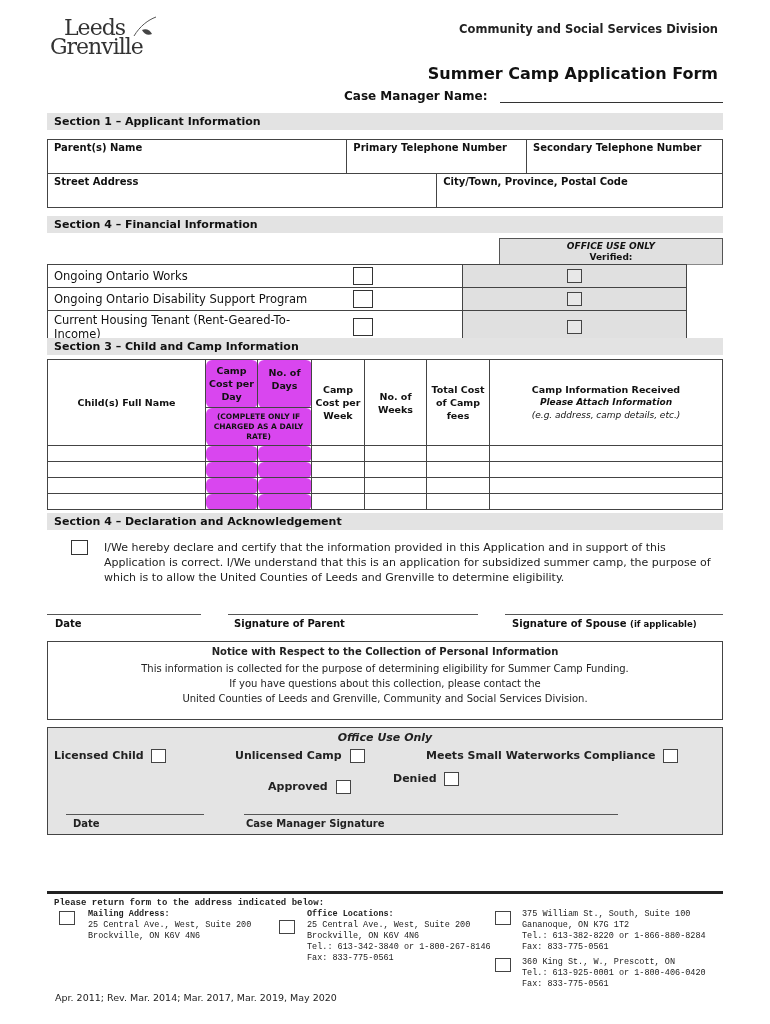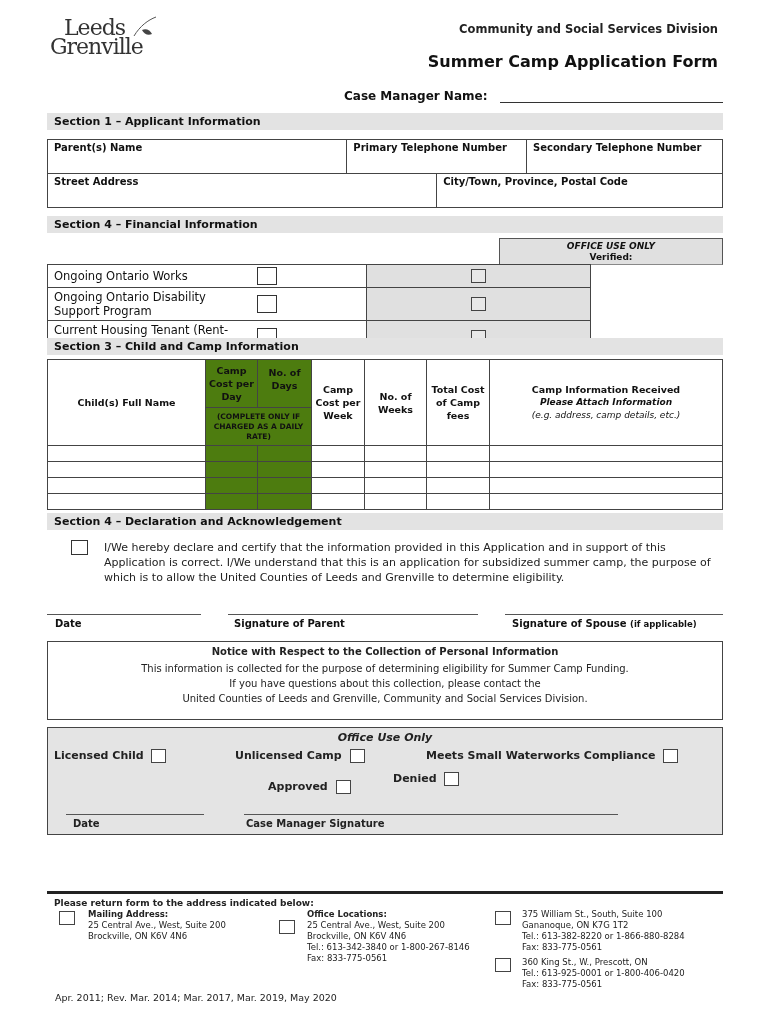--- a/index.html
+++ b/index.html
@@ -8,66 +8,66 @@
   .abs { position: absolute; }
   .b { font-weight: bold; }
   .i { font-style: italic; }
 
   
   .logo { left: 50px; top: 18px; width: 110px; height: 44px; font-family: "DejaVu Serif", "Liberation Serif", serif; color: #333; line-height: 19px; font-size: 22px; letter-spacing: -1px; }
   .logo .l1 { display: block; padding-left: 14px; }
   .logo .l2 { display: block; }
   .logo svg { position: absolute; left: 82px; top: -2px; }
   .division { right: 52px; top: 22px; font-size: 11.5px; font-weight: bold; color: #222; }
-  .form-title { right: 52px; top: 52px; font-size: 16px; font-weight: bold; color: #111; }
+  .form-title { right: 52px; top: 64px; font-size: 16px; font-weight: bold; color: #111; }
   .cm-label { left: 344px; top: 89px; font-size: 12px; font-weight: bold; }
   .cm-line { left: 500px; top: 102px; width: 223px; border-bottom: 1px solid #333; height: 1px; }
 
   
   .sec { left: 47px; width: 676px; height: 17px; background: #e3e3e3; font-size: 11px; font-weight: bold; padding: 2px 7px; color: #111; }
 
   
   table { border-collapse: collapse; }
   td, th { border: 1.5px solid #444; font-size: 10px; vertical-align: top; }
 
   .s1 { left: 47px; top: 139px; width: 676px; }
   .s1 td { font-weight: bold; padding: 2px 6px; height: 34px; font-size: 10px; }
 
   
   .s2-head { left: 499px; top: 238px; width: 224px; height: 27px; background: #e0e0e0; border: 1.5px solid #555; border-bottom: 1px solid #888; font-size: 9px; text-align: center; font-weight: bold; line-height: 11px; padding-top: 2px; }
-  .s2 { left: 47px; top: 264px; width: 544px; }
+  .s2 { left: 47px; top: 264px; width: 640px; }
   .s2 td { height: 21px; font-size: 11.5px; padding: 2px 6px; vertical-align: middle; }
   .s2 td.office { background: #e0e0e0; text-align: center; width: 224px; }
   .s2 td.c1 { border-right: none; }
   .s2 td.c2 { border-left: none; width: 120px; }
   .cb { display: inline-block; width: 20px; height: 18px; border: 1.5px solid #333; background: #fff; vertical-align: middle; }
   .cb-sm { display: inline-block; width: 15px; height: 14px; border: 1.2px solid #444; background: #e8e8e8; vertical-align: middle; }
   .cb-w { display: inline-block; width: 15px; height: 14px; border: 1.2px solid #444; background: #fff; vertical-align: middle; }
 
   
   .s3 { left: 47px; top: 359px; width: 676px; }
   .s3 th { font-size: 9.5px; font-weight: bold; text-align: center; vertical-align: middle; line-height: 13px; padding: 1px 2px; }
-  .s3 th.grey, .s3 td.grey { background: #4d7c0f; }
+  .s3 th.grey, .s3 td.grey { background: #d946ef; border-radius: 6px; }
   .s3 th.note { font-size: 7.5px; line-height: 10px; }
   .s3 td { height: 16px; border-width: 1px; }
   .s3 .ci { font-size: 9px; }
 
   
   .decl-cb { left: 71px; top: 540px; width: 17px; height: 15px; border: 1.4px solid #333; }
   .decl-text { left: 104px; top: 540px; width: 620px; font-size: 11px; line-height: 15px; color: #222; }
   .sig-line { border-top: 1px solid #555; height: 1px; }
   .sig-label { font-size: 10px; font-weight: bold; }
 
   .notice { left: 47px; top: 641px; width: 676px; height: 79px; border: 1.5px solid #444; text-align: center; font-size: 10px; line-height: 15px; padding-top: 2px; color: #222; }
 
   .office-box { left: 47px; top: 727px; width: 676px; height: 108px; border: 1.5px solid #444; background: #e4e4e4; }
   .office-box .t { position: absolute; font-size: 11px; font-weight: bold; color: #222; }
 
   .rule { left: 47px; top: 891px; width: 676px; height: 3px; background: #222; }
-  .ret { font-size: 8.5px; color: #222; line-height: 11px; }
+  .ret { font-size: 8.5px; color: #222; line-height: 11px; font-family: Liberation Mono, monospace; }
   .footer { left: 55px; top: 992px; font-size: 9.5px; color: #222; }
 </style>
 </head>
 <body>
 
 <div class="abs logo">
   <span class="l1">Leeds</span>
   <span class="l2">Grenville</span>
   <svg width="26" height="22" viewBox="0 0 26 22">
     <path d="M2 20 C8 10, 16 4, 24 1" stroke="#555" stroke-width="1" fill="none"></path>

